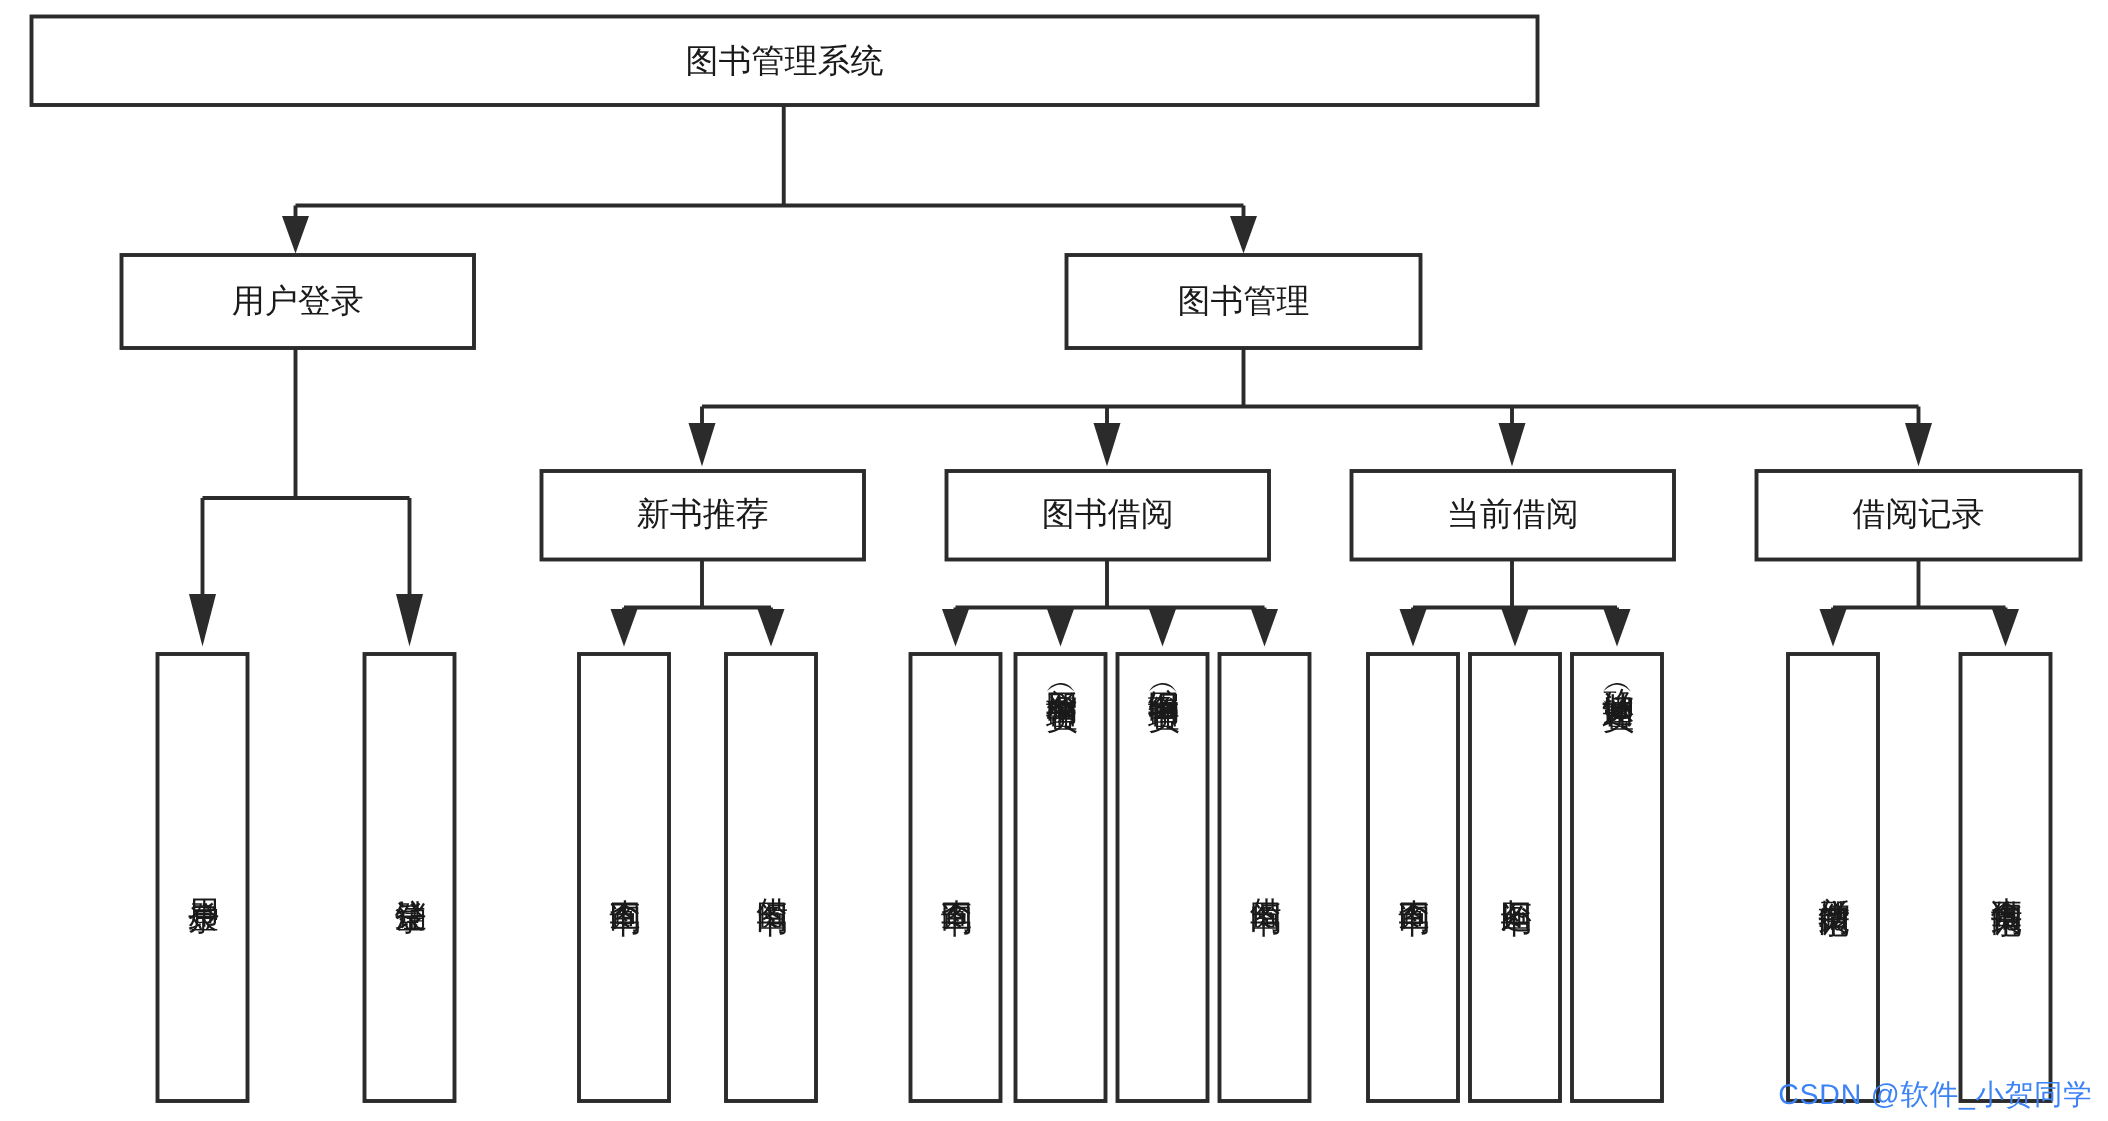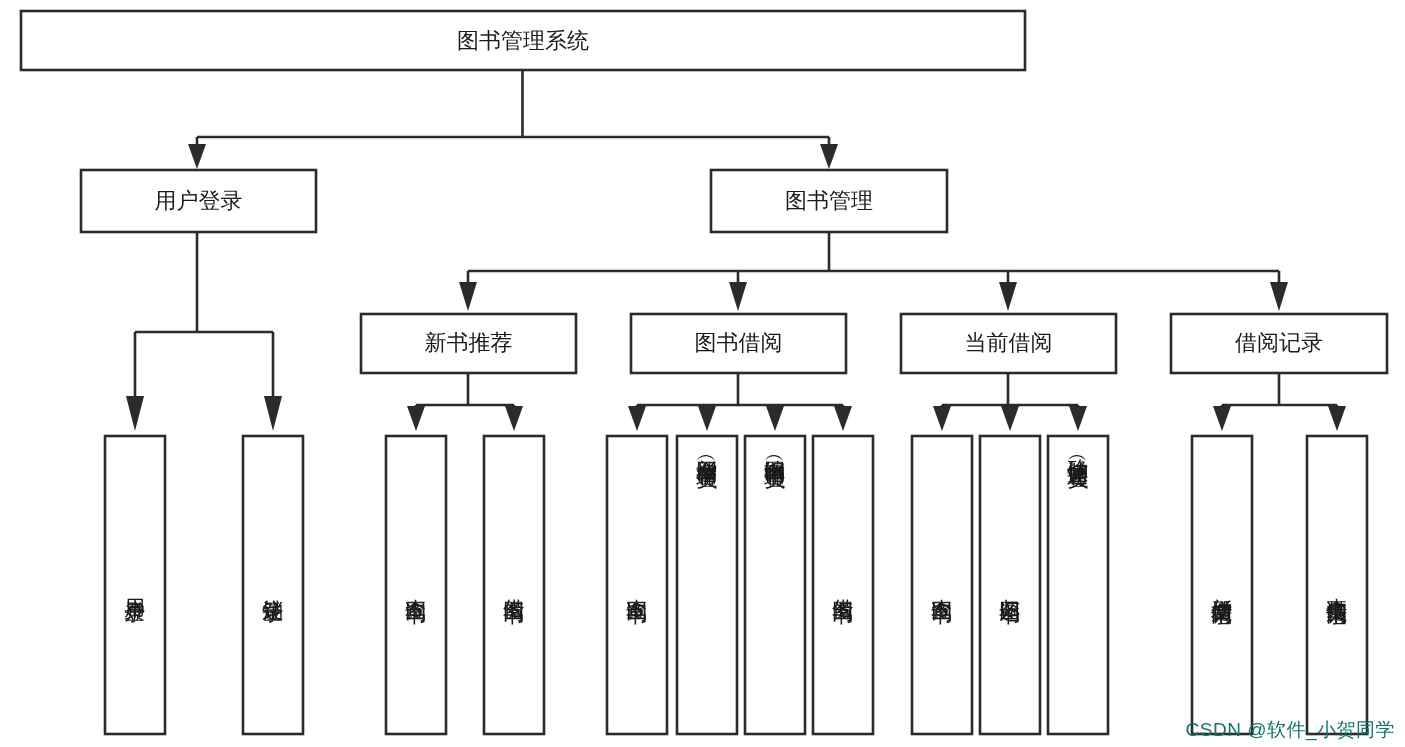--- a/index.html
+++ b/index.html
@@ -65,21 +65,21 @@
     letter-spacing: 1.5px;
     color: #1a1a1a;
     white-space: nowrap;
   }
   .watermark {
     position: absolute;
     right: 10px;
     bottom: 4px;
     font-family: "Liberation Sans", "DejaVu Sans", sans-serif;
     font-size: 19px;
-    color: #0f766e;
+    color: #3b82f6;
     letter-spacing: 0.5px;
     white-space: nowrap;
   }
 </style>
 </head>
 <body>
 
 <div id="diagram-root">
 
   <svg class="diagram-canvas" viewBox="0 0 1405 747">

